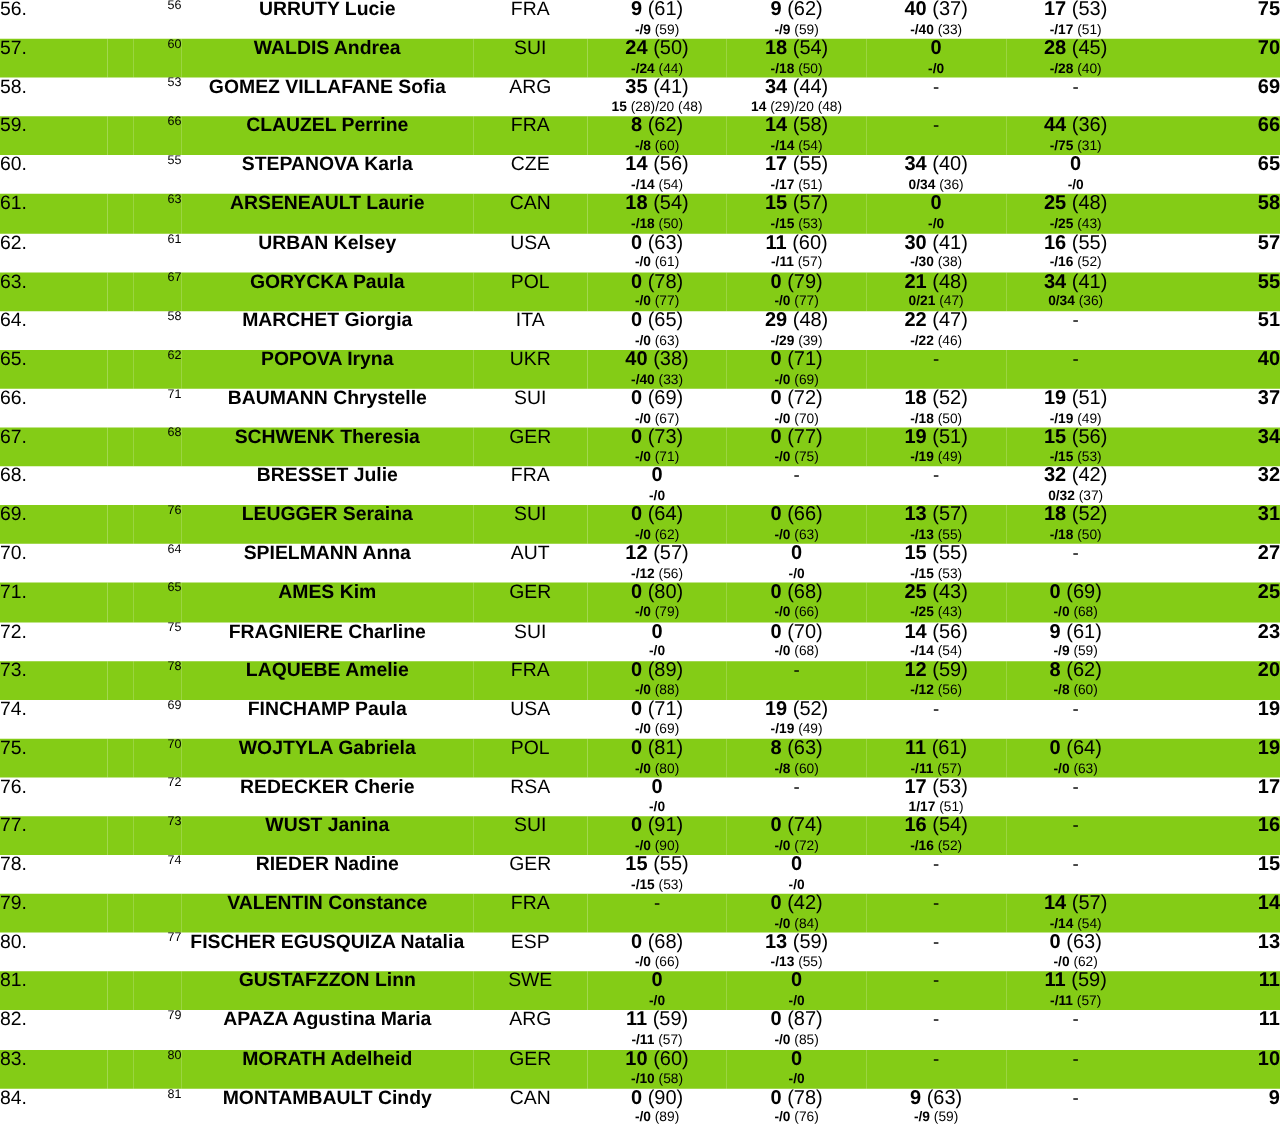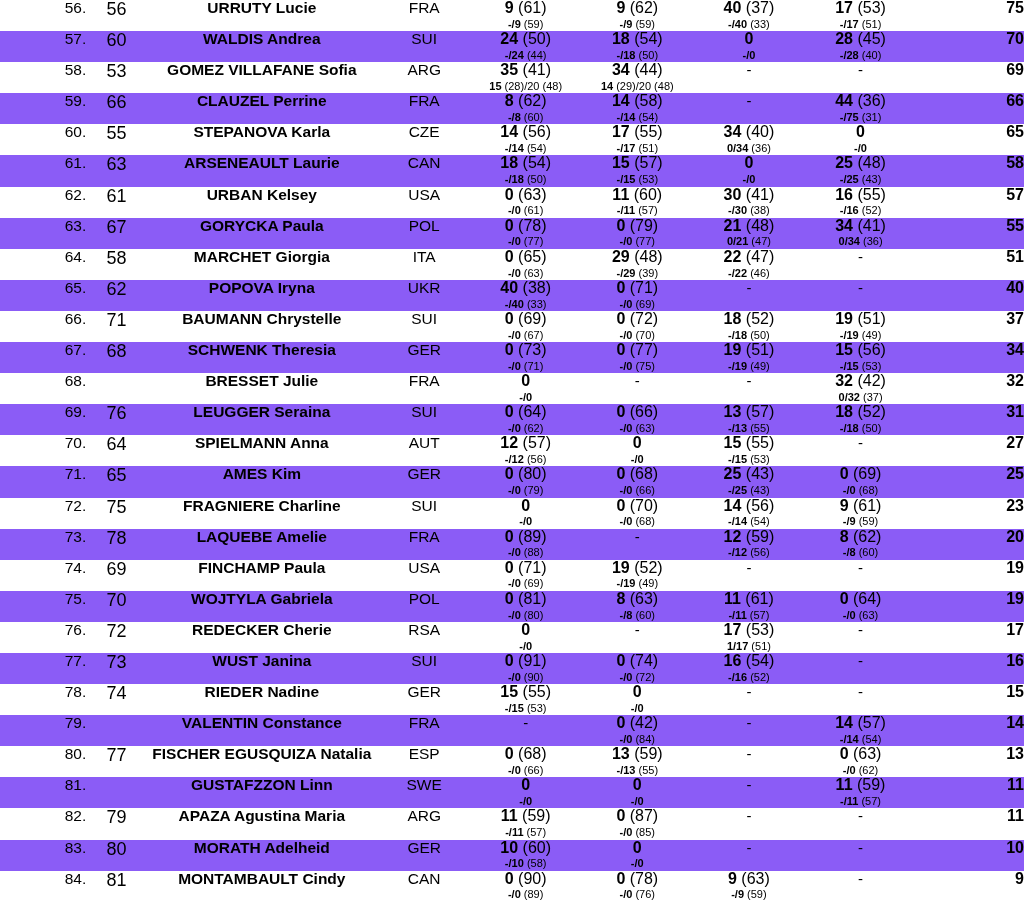--- a/index.html
+++ b/index.html
@@ -16,44 +16,44 @@
   }
   #results-table {
     width: 1024px;
     border-collapse: collapse;
     table-layout: fixed;
   }
   #results-table tr.result-row {
     height: 31.1px;
   }
   #results-table tr.result-row.shaded {
-    background: #8b5cf6;
+    background: #84cc16;
   }
   #results-table td {
     padding: 0;
     vertical-align: top;
     line-height: 1;
   }
   
   .col-rank   { width: 85px;  }
   .col-gap    { width: 20px;  }
   .col-bib    { width: 38px;  }
   .col-name   { width: 230px; }
   .col-nat    { width: 90px;  }
   .col-run    { width: 110px; }
   .col-total  { width: 106px; }
 
   .cell-rank {
-    text-align: right;
     font-size: 15.5px;
     padding-top: 4px;
     padding-right: 0;
   }
   .cell-bib {
-    font-size: 18px;
+    text-align: right;
+    font-size: 10px;
     padding-top: 4px;
     padding-right: 6px;
   }
   .cell-name {
     text-align: center;
     font-size: 15.5px;
     font-weight: bold;
     padding-top: 4px;
     white-space: nowrap;
   }

